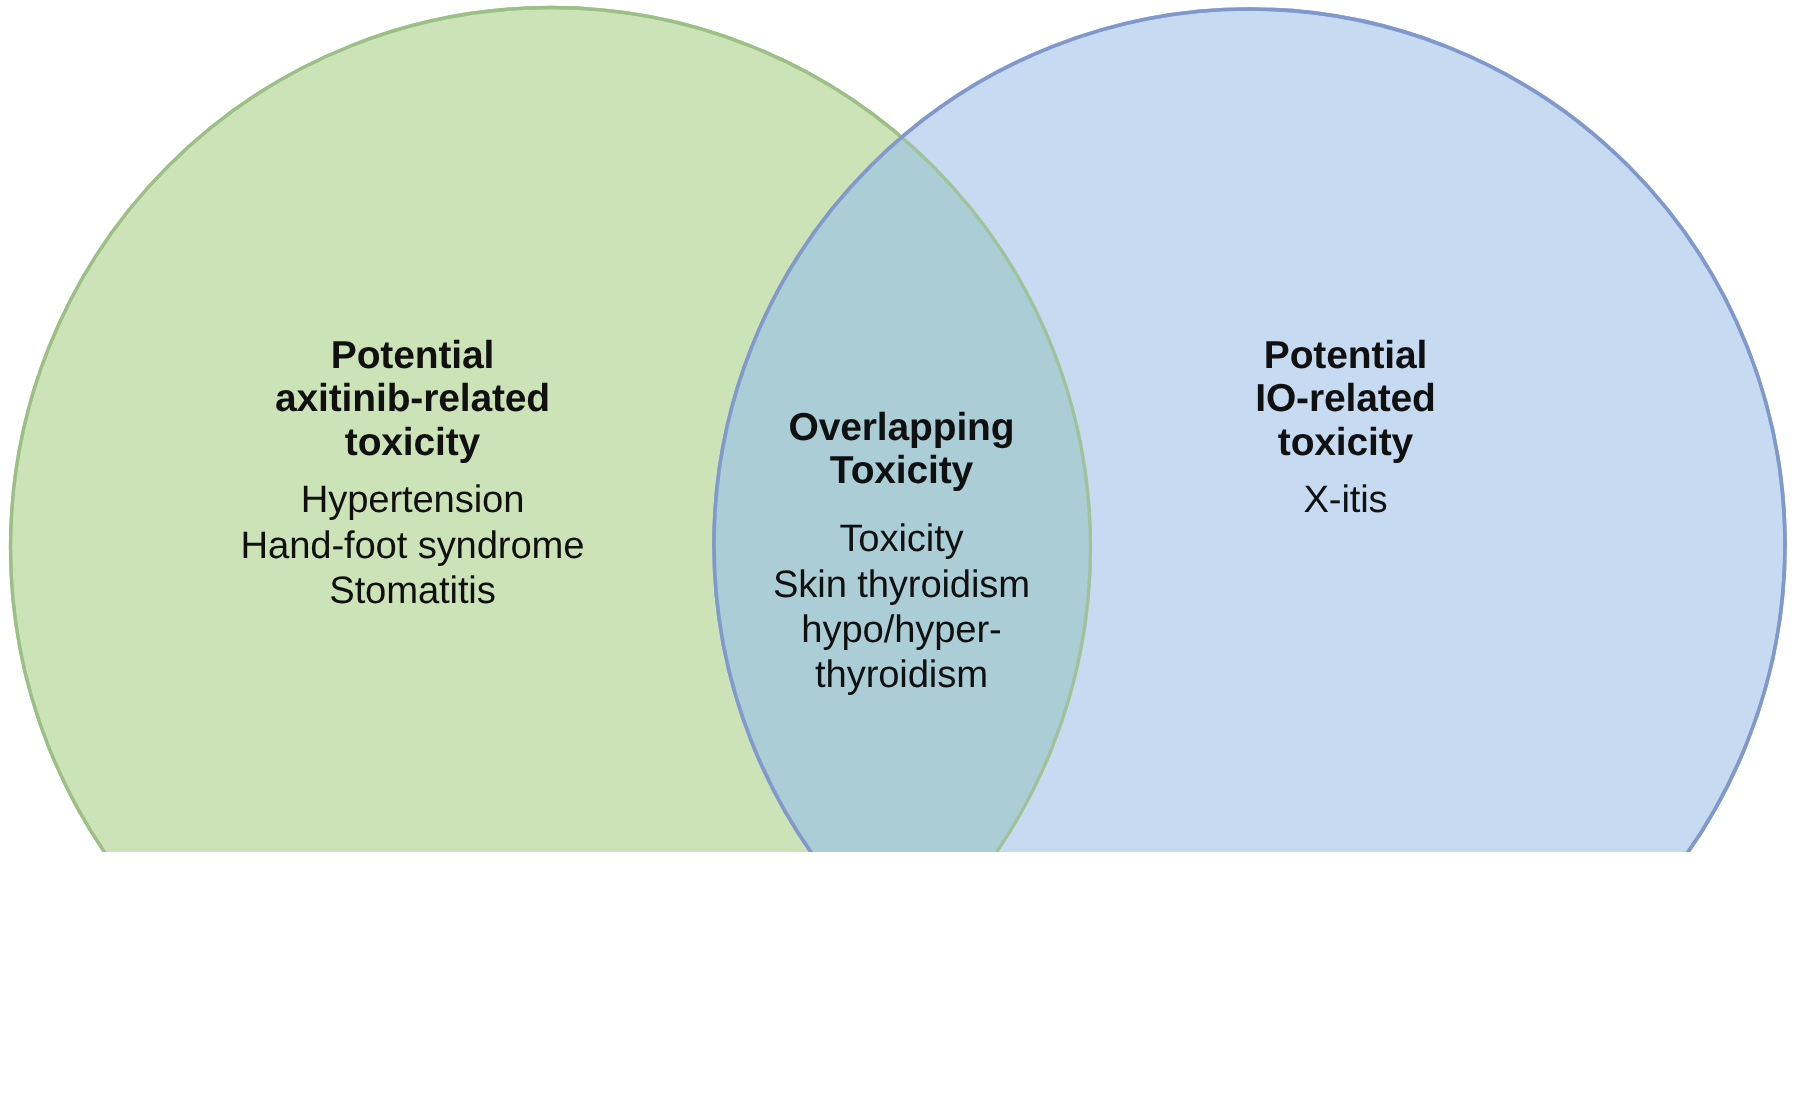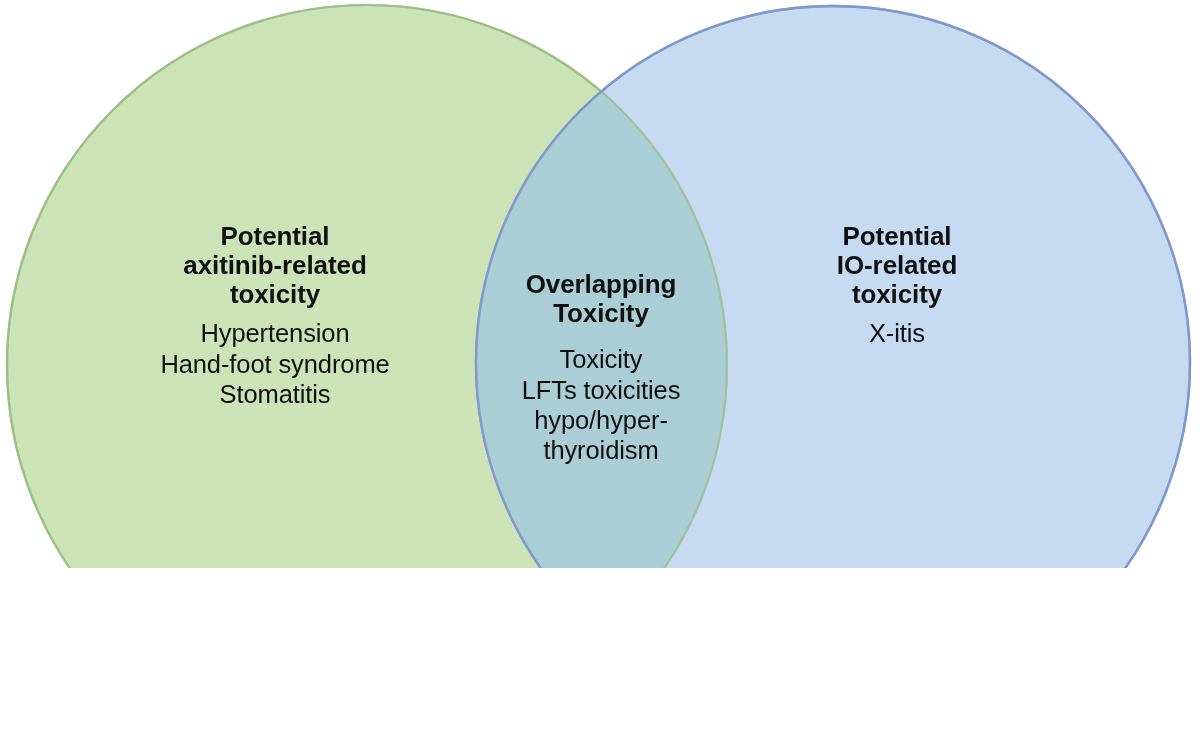--- a/index.html
+++ b/index.html
@@ -109,21 +109,21 @@
       <span class="item-line">Hand-foot syndrome</span>
       <span class="item-line">Stomatitis</span>
     </div>
   </div>
 
   <div class="text-group" id="overlap-set-text">
     <div class="group-title">Overlapping
 Toxicity</div>
     <div class="group-items">
       <span class="item-line">Toxicity</span>
-      <span class="item-line">LFTs toxicities</span>
+      <span class="item-line">Skin thyroidism</span>
       <span class="item-line">hypo/hyper-
 thyroidism</span>
     </div>
   </div>
 
   <div class="text-group" id="right-set-text">
     <div class="group-title">Potential
 IO-related
 toxicity</div>
     <div class="group-items">

